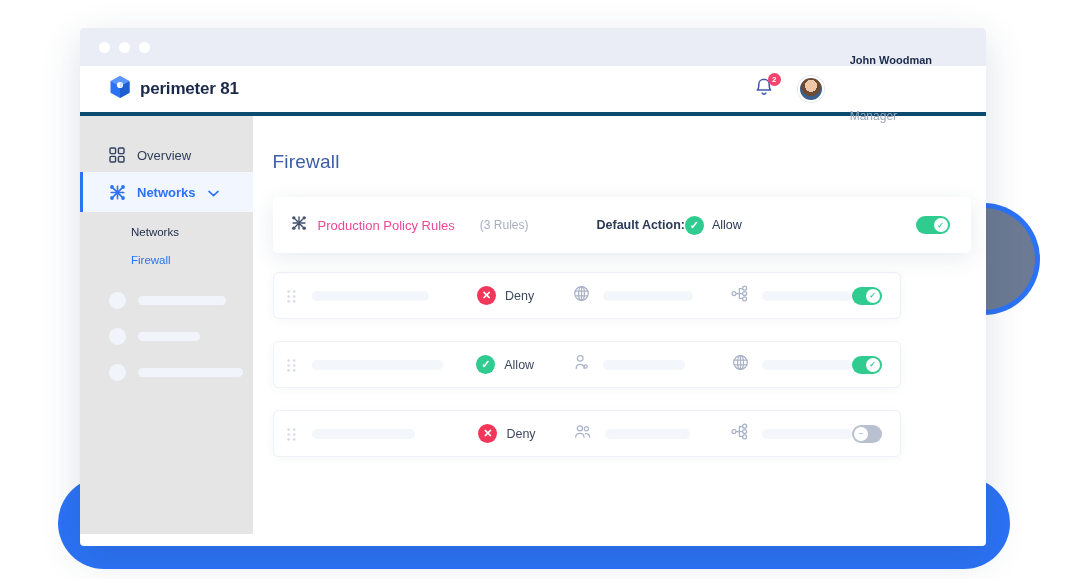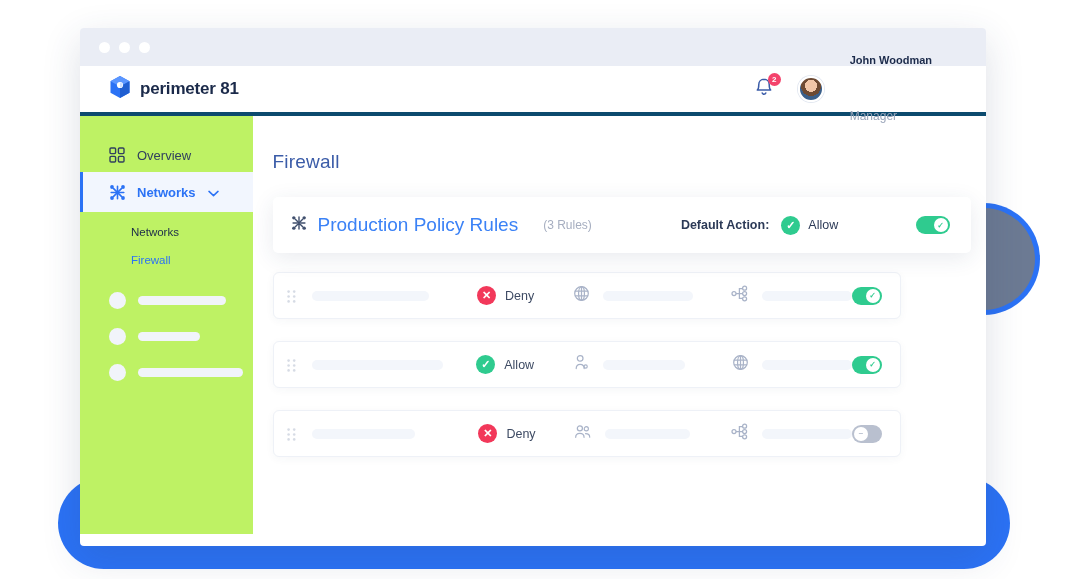--- a/index.html
+++ b/index.html
@@ -73,21 +73,21 @@
     overflow: hidden;
   }
   .user-meta { line-height: 1.25; }
   .user-name { font-size: 11px; font-weight: bold; color: #1b2a4a; white-space: nowrap; }
   .user-role { font-size: 12px; color: #9aa5ba; margin-top: 41px; }
 
   
   .body { display: flex; height: 418px; }
 
   
-  .sidebar { width: 200px; padding-top: 22px; background: #bef264; }
+  .sidebar { width: 200px; padding-top: 22px; background: #e5e5e5; }
   .nav-item {
     display: flex; align-items: center; gap: 12px;
     height: 34px; padding-left: 29px; position: relative;
     font-size: 13px; color: #31405e;
   }
   .nav-item .ico { width: 16px; height: 16px; display:block; }
   .nav-item.active {
     background: #f2f6fe; color: #2b72f5; font-weight: bold;
     height: 40px;
   }
@@ -118,24 +118,24 @@
 
   
   .policy-card {
     position: relative; z-index: 9;
     background: #fff; border-radius: 5px;
     box-shadow: 0 5px 22px rgba(44,62,98,.10);
     height: 56px; display: flex; align-items: center;
     padding: 0 21px 0 18px; margin-top: 7px;
     width: 698px;
   }
-  .policy-title { font-size: 19px; color: #3b82f6; margin-left: 11px; }
+  .policy-title { font-size: 13px; color: #ec4899; margin-left: 11px; }
   .policy-count { font-size: 12px; color: #a6aec0; margin-left: 25px; }
   .default-action {
-    margin-left: 89px; display: flex; align-items: center; gap: 12px;
+    margin-left: 68px; display: flex; align-items: center; 
     font-size: 12.5px; color: #2c3a57; font-weight: bold;
   }
   .da-value { display: flex; align-items: center; gap: 8px; font-weight: normal; }
 
   
   .rules { margin-top: 19px; display: flex; flex-direction: column; gap: 22px; }
   .rule-row {
     background: #fff; border: 1px solid #eef1f7; border-radius: 6px;
     height: 47px; display: flex; align-items: center;
     padding: 0 18px 0 13px;

